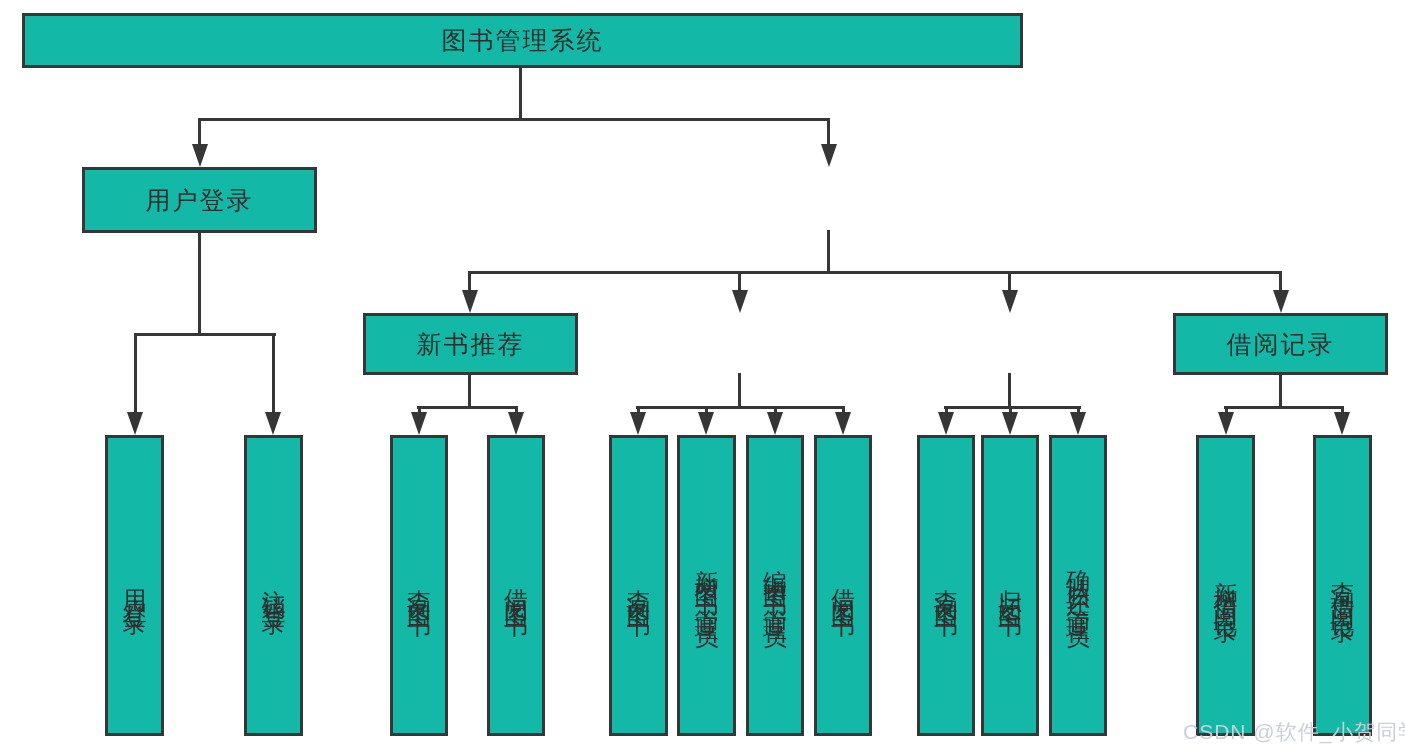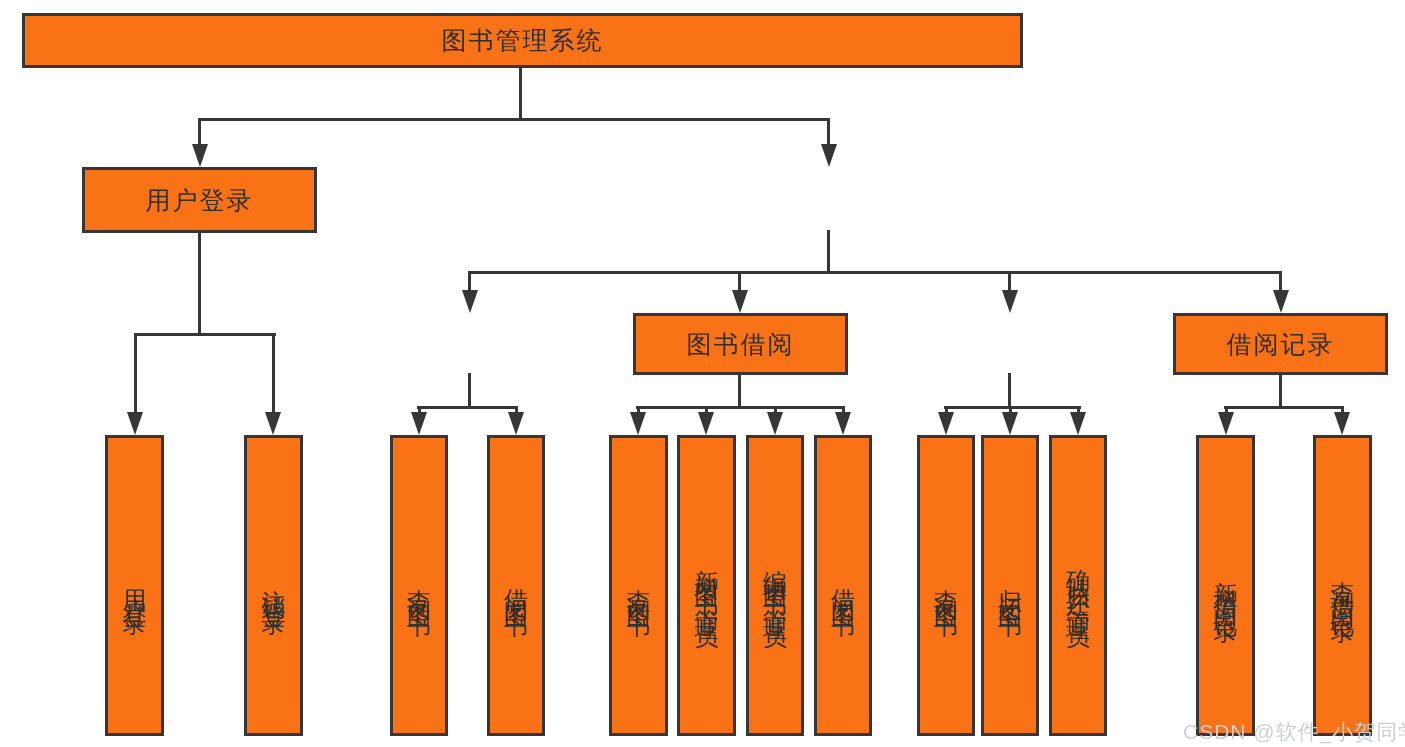--- a/index.html
+++ b/index.html
@@ -1,21 +1,21 @@
 <!DOCTYPE html>
 <html><head>
 <meta charset="utf-8">
 <style>
   html,body{margin:0;padding:0;background:#ffffff;}
   .stage{
     position:relative;width:1405px;height:747px;background:#ffffff;overflow:hidden;
     font-family:"Liberation Sans","DejaVu Sans",sans-serif;color:#2e2e2e;
   }
   .node{
-    position:absolute;box-sizing:border-box;border:3px solid #363636;background:#f97316;
+    position:absolute;box-sizing:border-box;border:3px solid #363636;background:#14b8a6;
     display:flex;align-items:center;justify-content:center;
     font-size:25px;letter-spacing:2px;white-space:nowrap;
   }
   .leaf{
     writing-mode:vertical-rl;text-orientation:mixed;
     font-size:24px;letter-spacing:8px;line-height:1;
   }
   .v{position:absolute;width:3px;background:#363636;}
   .h{position:absolute;height:3px;background:#363636;}
   .arrow{
@@ -30,21 +30,21 @@
 </style>
 </head>
 <body>
 
 <div class="stage">
 
   <div class="node" style="left:22px;top:13px;width:1001px;height:55px;">图书管理系统</div>
 
   <div class="node" style="left:82px;top:167px;width:235px;height:66px;">用户登录</div>
 
-  <div class="node" style="left:633px;top:313px;width:215px;height:62px;">图书借阅</div>
+  <div class="node" style="left:363px;top:313px;width:215px;height:62px;">新书推荐</div>
   <div class="node" style="left:1173px;top:313px;width:215px;height:62px;">借阅记录</div>
 
   <div class="node leaf" style="left:105px;top:435px;width:59px;height:301px;">用户登录</div>
   <div class="node leaf" style="left:244px;top:435px;width:59px;height:301px;">注销登录</div>
   <div class="node leaf" style="left:390px;top:435px;width:58px;height:301px;">查询图书</div>
   <div class="node leaf" style="left:487px;top:435px;width:58px;height:301px;">借阅图书</div>
   <div class="node leaf" style="left:609px;top:435px;width:59px;height:301px;">查询图书</div>
   <div class="node leaf" style="left:677px;top:435px;width:59px;height:301px;">新增图书（管理员）</div>
   <div class="node leaf" style="left:746px;top:435px;width:58px;height:301px;">编辑图书（管理员）</div>
   <div class="node leaf" style="left:814px;top:435px;width:58px;height:301px;">借阅图书</div>

